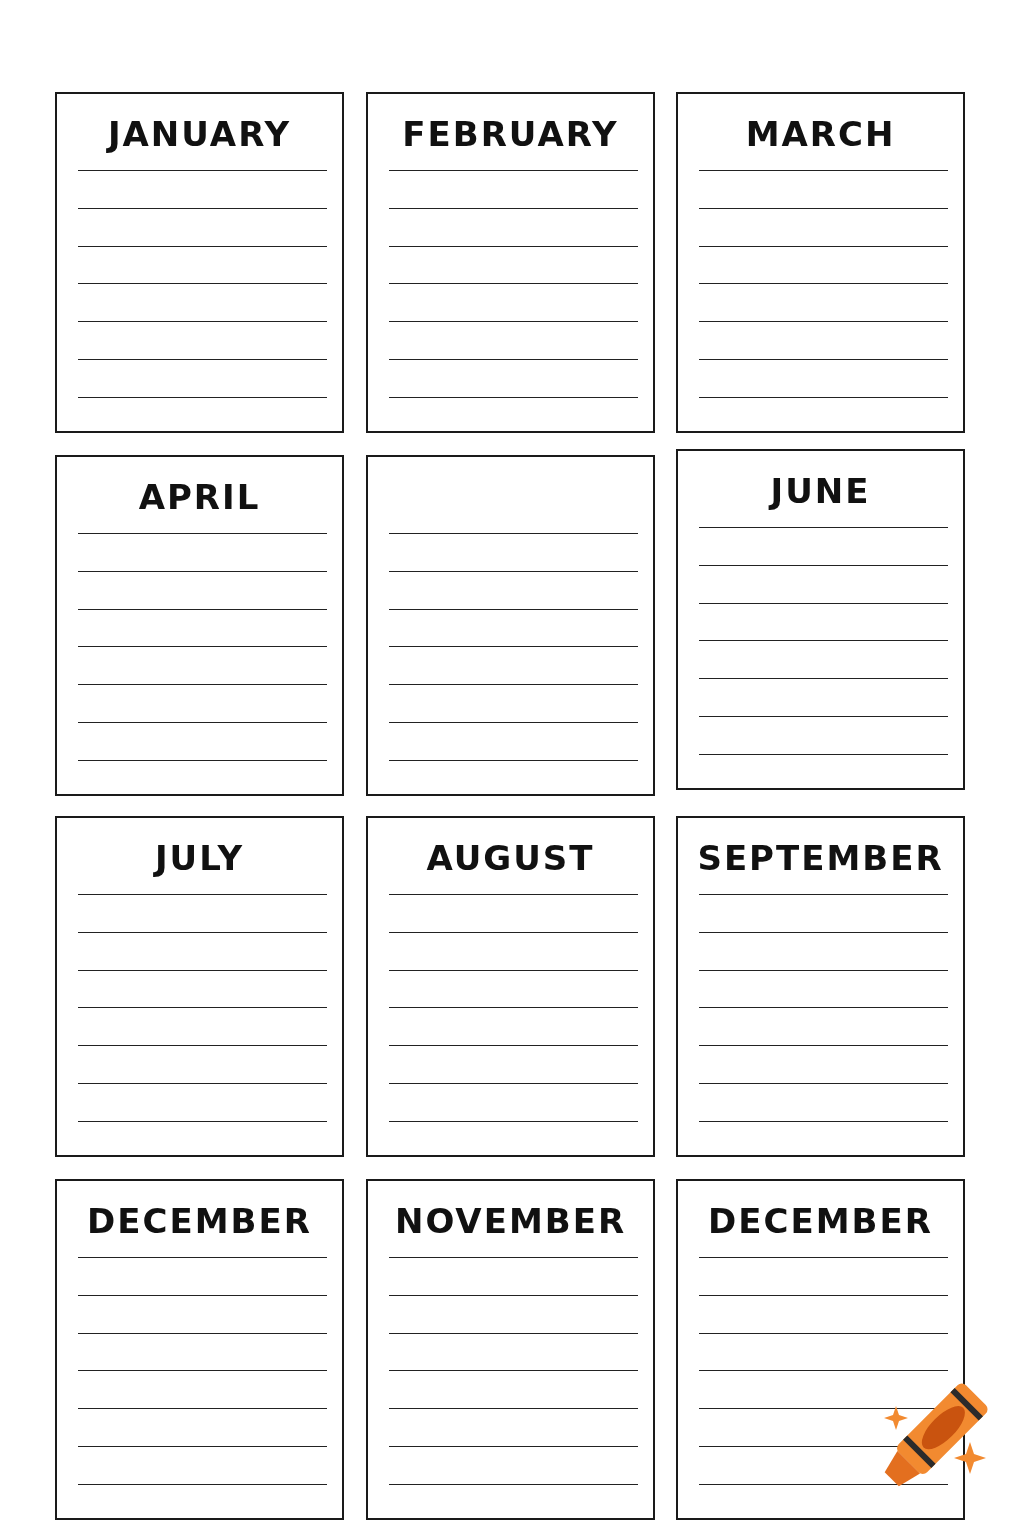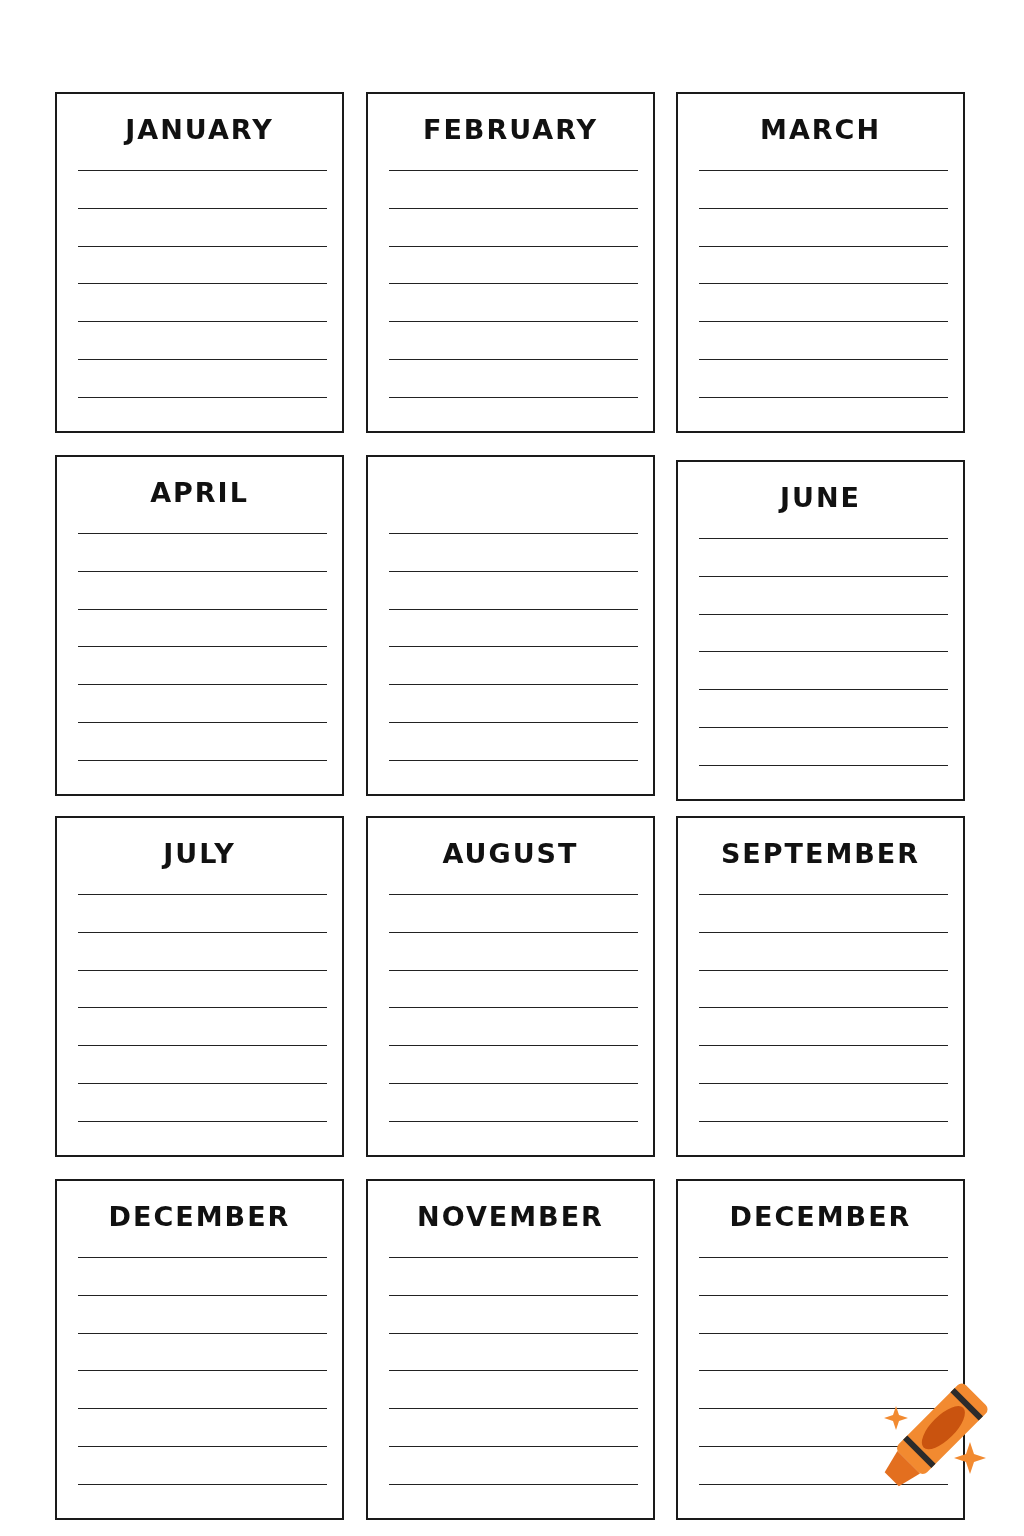--- a/index.html
+++ b/index.html
@@ -1,18 +1,18 @@
 <!DOCTYPE html>
 <html><head>
 <meta charset="utf-8">
 <style>
   html, body { margin:0; padding:0; background:#ffffff; }
   body { width:1024px; height:1536px; position:relative; overflow:hidden; font-family:"DejaVu Sans", sans-serif; }
   .box { position:absolute; width:289px; height:341px; border:2px solid #1a1a1a; box-sizing:border-box; background:#fff; }
-  .title { position:absolute; top:20px; left:0; right:0; text-align:center; font-size:27px; font-weight:bold; letter-spacing:2px; color:#111; }
+  .title { position:absolute; top:20px; left:0; right:0; text-align:center; font-size:34px; font-weight:bold; letter-spacing:2px; color:#111; }
   .line { position:absolute; left:21px; width:249px; height:0; border-top:1.4px solid #222; }
   .crayon { position:absolute; left:862px; top:1372px; width:140px; height:140px; }
 </style>
 </head>
 <body>
 
 <div id="grid">
     <div class="box" style="left: 55px; top: 92px;">
       <div class="title">JANUARY</div>
       <div class="line" style="top: 76px;"></div>
@@ -55,21 +55,21 @@
     </div>
     <div class="box" style="left: 366px; top: 455px;">
       <div class="line" style="top: 76px;"></div>
       <div class="line" style="top: 113.8px;"></div>
       <div class="line" style="top: 151.6px;"></div>
       <div class="line" style="top: 189.4px;"></div>
       <div class="line" style="top: 227.2px;"></div>
       <div class="line" style="top: 265px;"></div>
       <div class="line" style="top: 302.8px;"></div>
     </div>
-    <div class="box" style="left: 676px; top: 460px;">
+    <div class="box" style="left: 676px; top: 449px;">
       <div class="title">JUNE</div>
       <div class="line" style="top: 76px;"></div>
       <div class="line" style="top: 113.8px;"></div>
       <div class="line" style="top: 151.6px;"></div>
       <div class="line" style="top: 189.4px;"></div>
       <div class="line" style="top: 227.2px;"></div>
       <div class="line" style="top: 265px;"></div>
       <div class="line" style="top: 302.8px;"></div>
     </div>
     <div class="box" style="left: 55px; top: 816px;">

